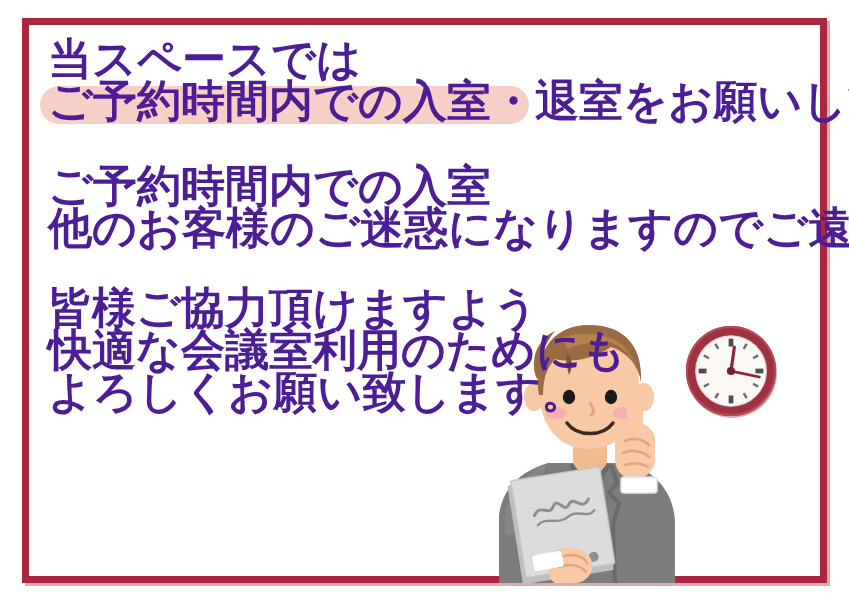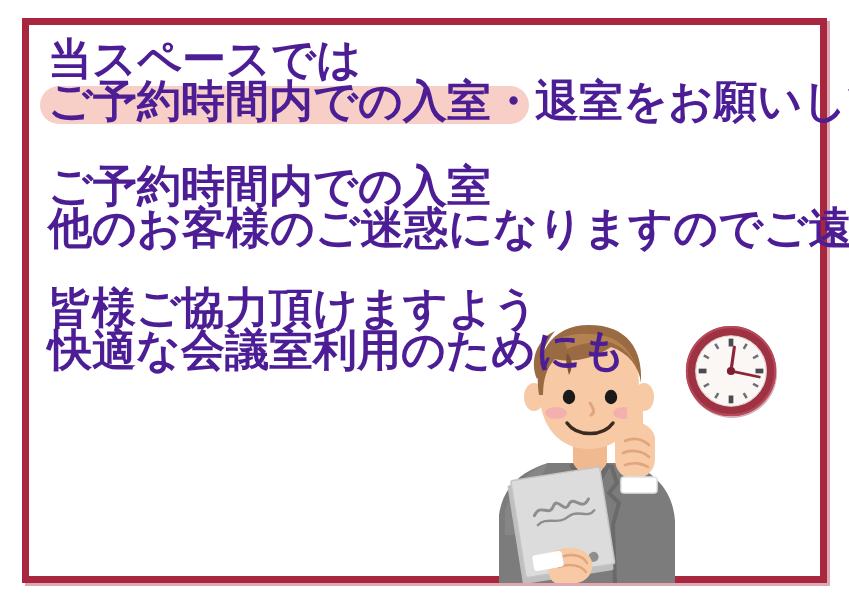--- a/index.html
+++ b/index.html
@@ -89,20 +89,21 @@
     <div class="para">
       <div class="line">ご予約時間内での入室</div>
       <div class="line">他のお客様のご迷惑になりますのでご遠慮下さいませ。</div>
     </div>
 
     <div class="spacer2"></div>
 
     <div class="para">
       <div class="line">皆様ご協力頂けますよう</div>
       <div class="line">快適な会議室利用のためにも</div>
+      <div class="line">よろしくお願い致します。</div>
     </div>
 
   </div>
 
   <div id="clock">
     <svg width="98" height="98" viewBox="0 0 100 100">
       <ellipse cx="51" cy="52" rx="46" ry="46" fill="#7E2233" opacity=".35"></ellipse>
       <circle cx="50" cy="50" r="46" fill="#9E3142"></circle>
       <circle cx="50" cy="50" r="45" fill="none" stroke="#B8495A" stroke-width="2"></circle>
       <circle cx="50" cy="50" r="36" fill="#FBF7F5"></circle>

